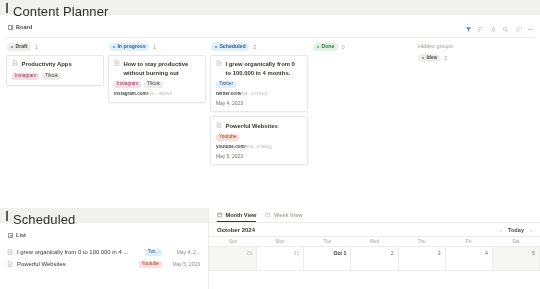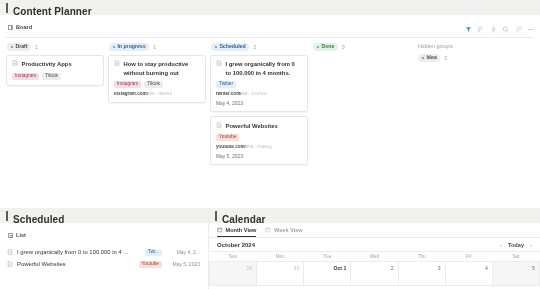--- a/index.html
+++ b/index.html
@@ -17,21 +17,21 @@
     background: #f1f1f0;
     height: 15px;
     display: flex;
     align-items: center;
     padding-left: 6px;
   }
   .panel-head .accent {
     width: 2px; height: 10px; background: #5a5a57; margin-right: 5px;
   }
   .panel-head .ttl {
-    font-size: 10px; font-weight: bold; color: #2f2f2c; letter-spacing: .1px; margin-top: 8px;
+    font-size: 13px; font-weight: normal; color: #2f2f2c; letter-spacing: .1px; margin-top: 8px;
   }
 
   
   .board-sec { padding: 5px 0 0 0; }
   .viewbar {
     display: flex; align-items: center; padding: 0 8px; height: 14px;
   }
   .view-tab {
     display: flex; align-items: center; gap: 3px;
     font-size: 5.6px; color: #4a4a46; font-weight: bold;
@@ -374,24 +374,20 @@
             <span class="lr-title">Powerful Websites</span>
             <span class="lr-tag tag tag-youtube">Youtube</span>
             <span class="lr-date">May 5, 2023</span>
           </div>
 
         </div>
       </div>
     </div>
 
     <div class="br">
-      <div class="panel-head">
-        <div class="accent"></div>
-        <div class="ttl">Calendar</div>
-      </div>
 
       <div class="cal-tabs">
         <div class="cal-tab active">
           <svg width="5.5" height="5.5" viewBox="0 0 16 16">
             <rect x="2" y="3" width="12" height="11" rx="1" fill="none" stroke="#5a5a57" stroke-width="1.4"></rect>
             <path d="M2 6.2h12" stroke="#5a5a57" stroke-width="1.2"></path>
           </svg>
           <span>Month View</span>
         </div>
         <div class="cal-tab">

